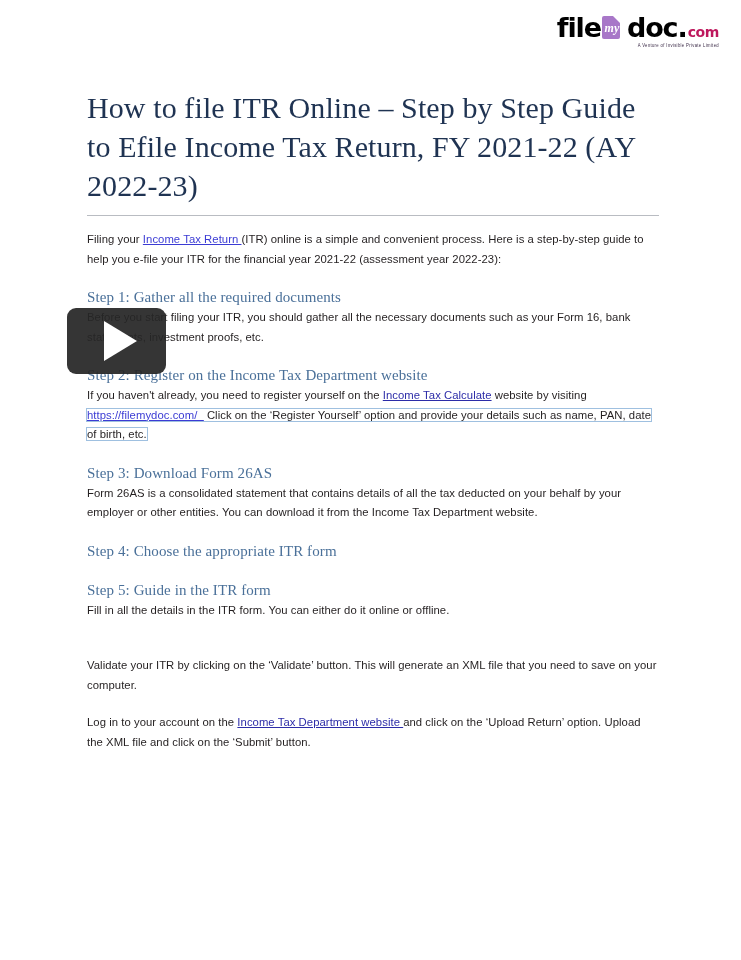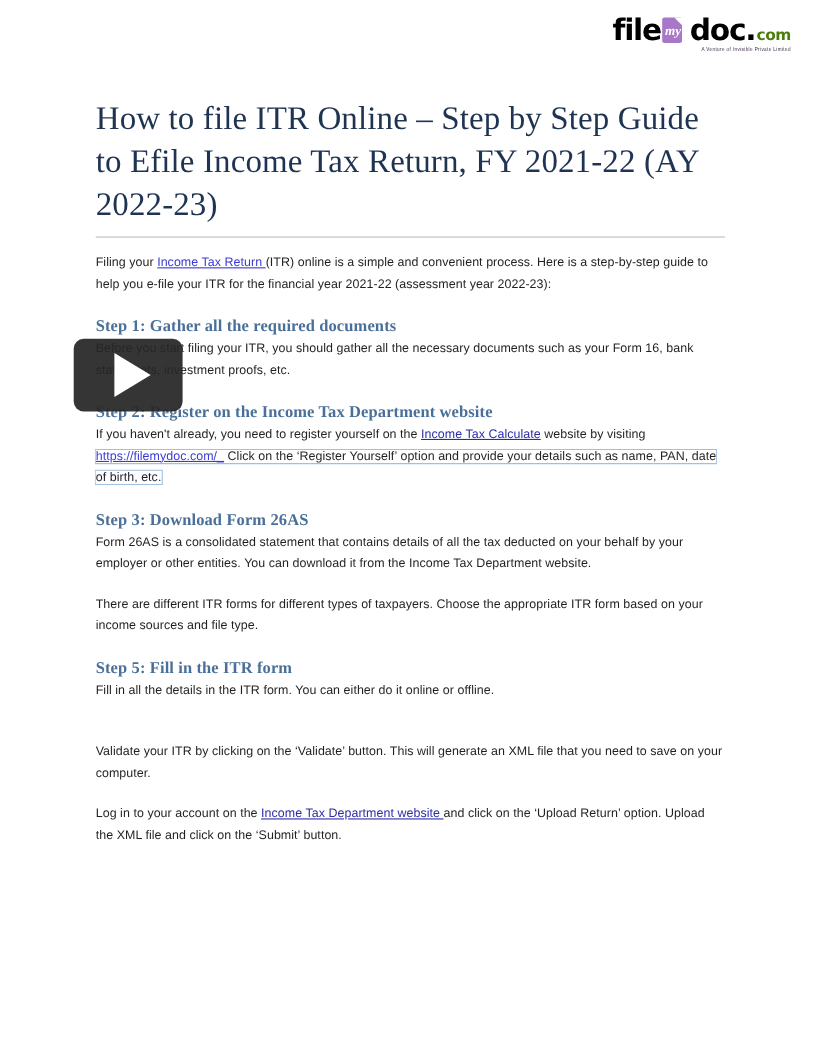--- a/index.html
+++ b/index.html
@@ -72,21 +72,21 @@
     font-family: "Liberation Serif", serif;
     font-style: italic;
     font-weight: bold;
     font-size: 12px;
     color: #ffffff;
   }
   .logo-com {
     font-family: "DejaVu Sans", sans-serif;
     font-weight: bold;
     font-size: 14px;
-    color: #4d7c0f;
+    color: #be185d;
     letter-spacing: -0.4px;
     margin-left: 1px;
     align-self: flex-end;
     padding-bottom: 2px;
   }
   .logo-tag {
     margin-top: 2px;
     font-family: "Liberation Sans", sans-serif;
     font-size: 4.2px;
     letter-spacing: 0.35px;
@@ -121,21 +121,21 @@
   .para {
     font-family: "Liberation Sans", sans-serif;
     font-size: 11.3px;
     line-height: 19.5px;
     color: #231f20;
     margin: 0;
     letter-spacing: 0.05px;
   }
   .step-head {
     font-family: "Liberation Serif", serif;
-    font-weight: bold;
+    font-weight: normal;
     font-size: 15px;
     line-height: 21px;
     color: #4a7099;
     margin: 0;
     letter-spacing: 0.1px;
   }
   .gap-lg { height: 18px; }
 
   a.doclink {
     color: #3b3bd4;
@@ -207,25 +207,25 @@
     <div class="step-head">Step 2: Register on the Income Tax Department website</div>
     <p class="para"><span>If you haven't already, you need to register yourself on the </span><a class="doclink dark" href="#">Income Tax Calculate</a><span> website by visiting </span><span class="sel-box"><a class="doclink" href="#">https://filemydoc.com/_</a><span> Click on the ‘Register Yourself’ option and provide your details such as name, PAN, date of birth, etc.</span></span></p>
 
     <div class="gap-lg"></div>
 
     <div class="step-head">Step 3: Download Form 26AS</div>
     <p class="para">Form 26AS is a consolidated statement that contains details of all the tax deducted on your behalf by your employer or other entities. You can download it from the Income Tax Department website.</p>
 
     <div class="gap-lg"></div>
 
-    <p class="para">There are different ITR forms for different types of taxpayers. Choose the appropriate ITR form based on your income sources and file type.</p>
-
-    <div class="gap-lg"></div>
-
-    <div class="step-head">Step 5: Fill in the ITR form</div>
+    <div class="step-head">Step 4: Choose the appropriate ITR form</div>
+
+    <div class="gap-lg"></div>
+
+    <div class="step-head">Step 5: Guide in the ITR form</div>
     <p class="para">Fill in all the details in the ITR form. You can either do it online or offline.</p>
 
     <div class="gap-lg"></div>
 
 
     <div class="gap-lg"></div>
 
     <p class="para">Validate your ITR by clicking on the ‘Validate’ button. This will generate an XML file that you need to save on your computer.</p>
 
     <div class="gap-lg"></div>

